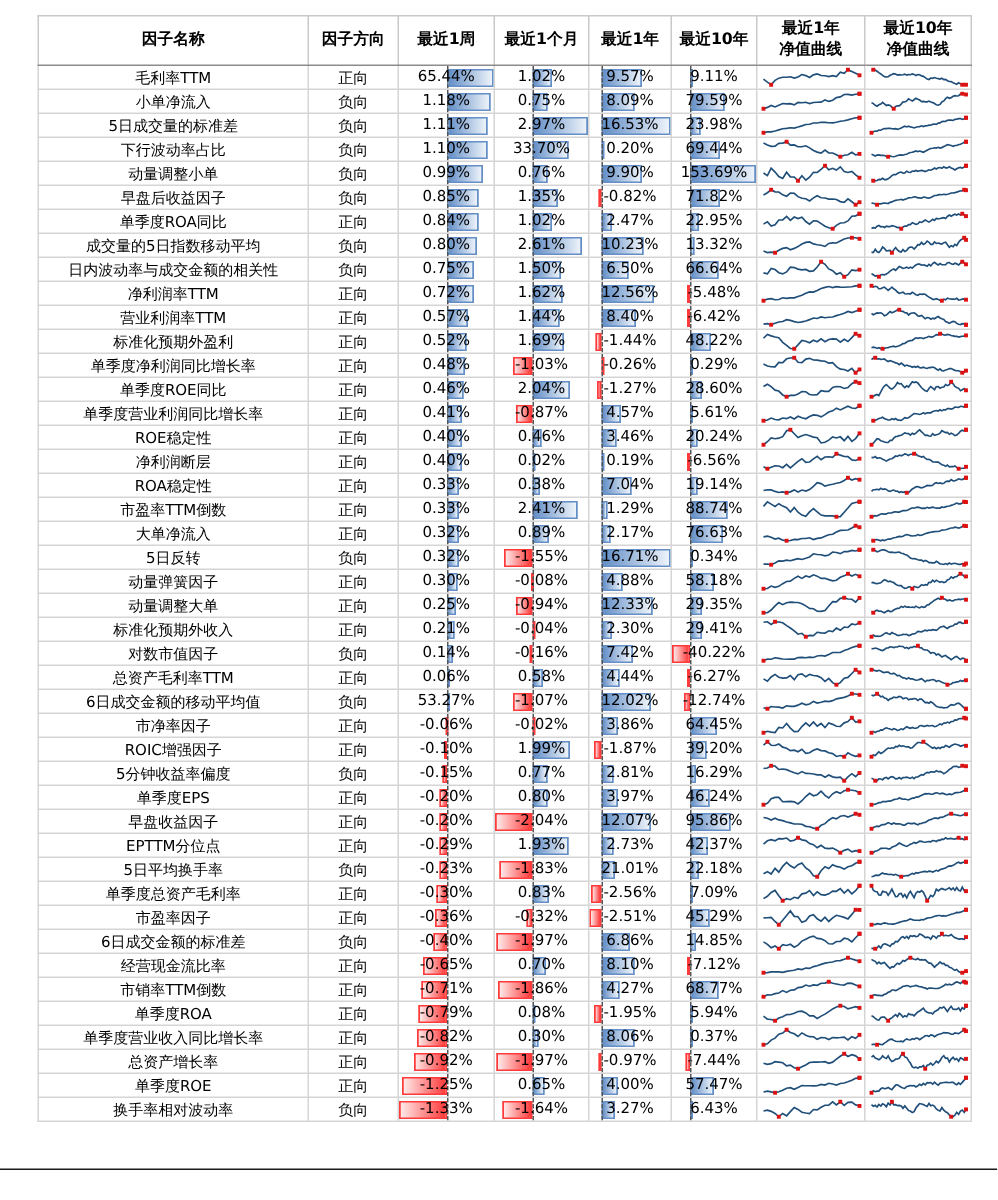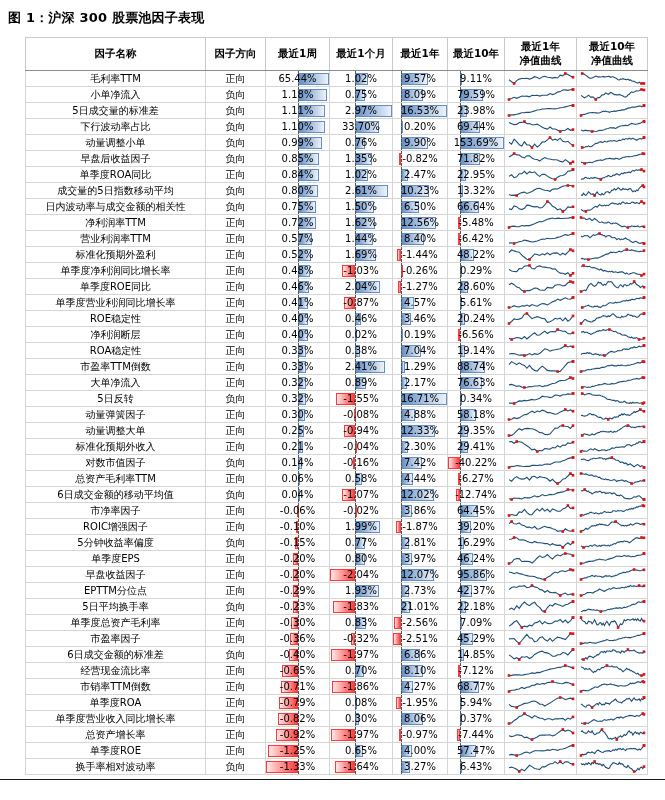--- a/index.html
+++ b/index.html
@@ -58,21 +58,20 @@
   }
   .source-note {
     position:absolute; left:8px; top:783px;
     font-size:11px; font-weight:bold;
   }
 </style>
 </head>
 <body>
 
 <div class="page">
-  <div class="fig-title">图 1：沪深 300 股票池因子表现</div>
 
   <table class="factor-table">
     <colgroup>
       <col style="width:180px">
         <col style="width:60px">
         <col style="width:64px">
         <col style="width:63px">
       <col style="width:55px">
         <col style="width:57px">
         <col style="width:72px">
@@ -1339,21 +1338,21 @@
             </svg>
           </td>
         </tr>
         <tr>
           <td class="name-cell">6日成交金额的移动平均值</td>
           <td class="dir-cell">负向</td>
           <td>
             <div class="bar-wrap">
               <div class="bar pos" style="left: 51.1538%; width: 1.53846%;"></div>
               <div class="axis-line" style="left: 51.1538%;"></div>
-              <span class="num">0.04%</span>
+              <span class="num">53.27%</span>
             </div>
           </td>
           <td>
             <div class="bar-wrap">
               <div class="bar neg" style="left: 19.3613%; width: 21.3573%;"></div>
               <div class="axis-line" style="left: 40.7186%;"></div>
               <span class="num">-1.07%</span>
             </div>
           </td>
           <td>

